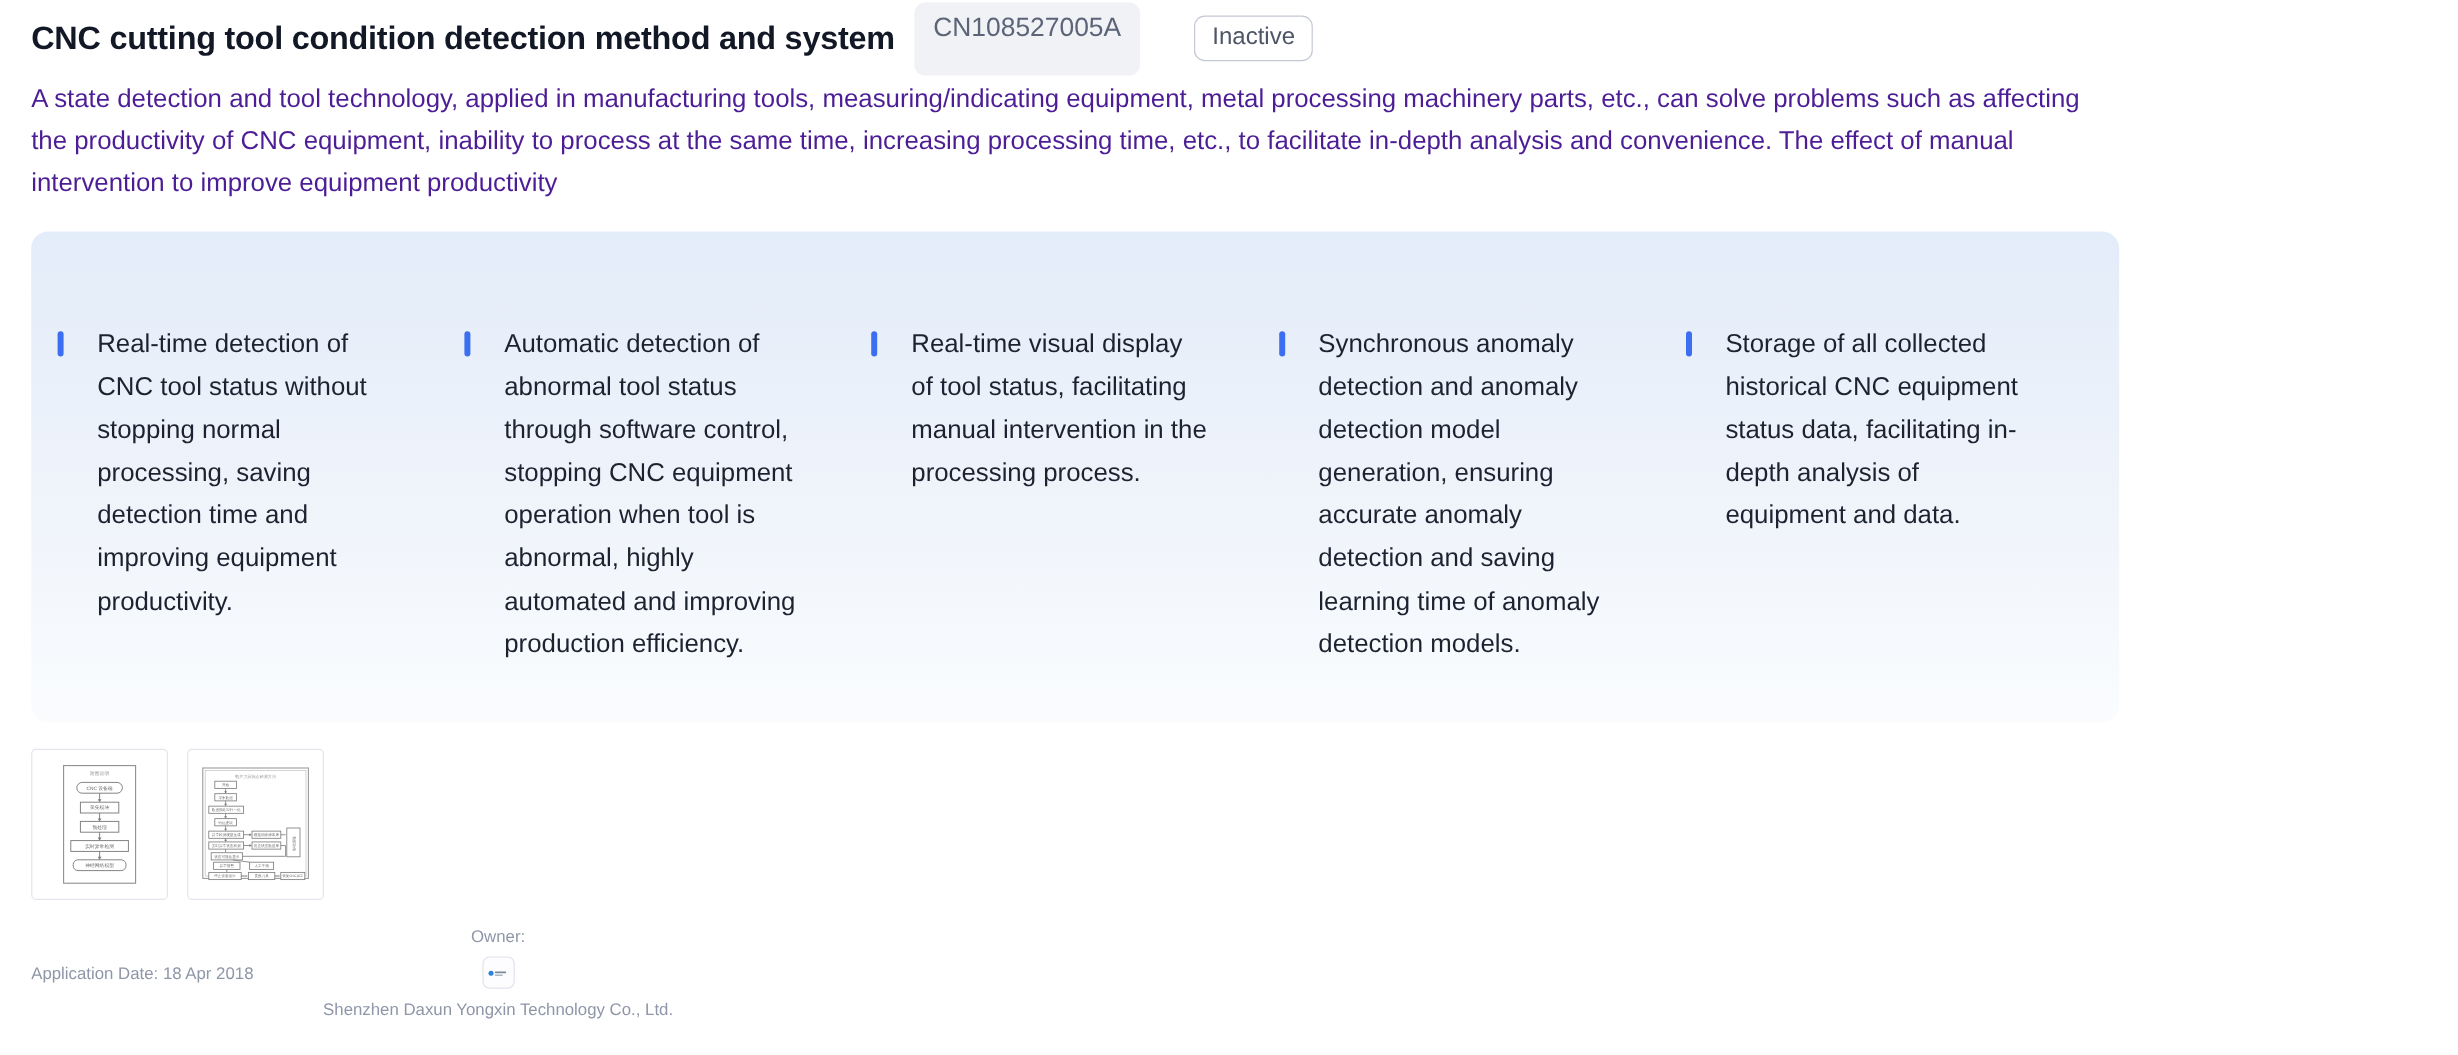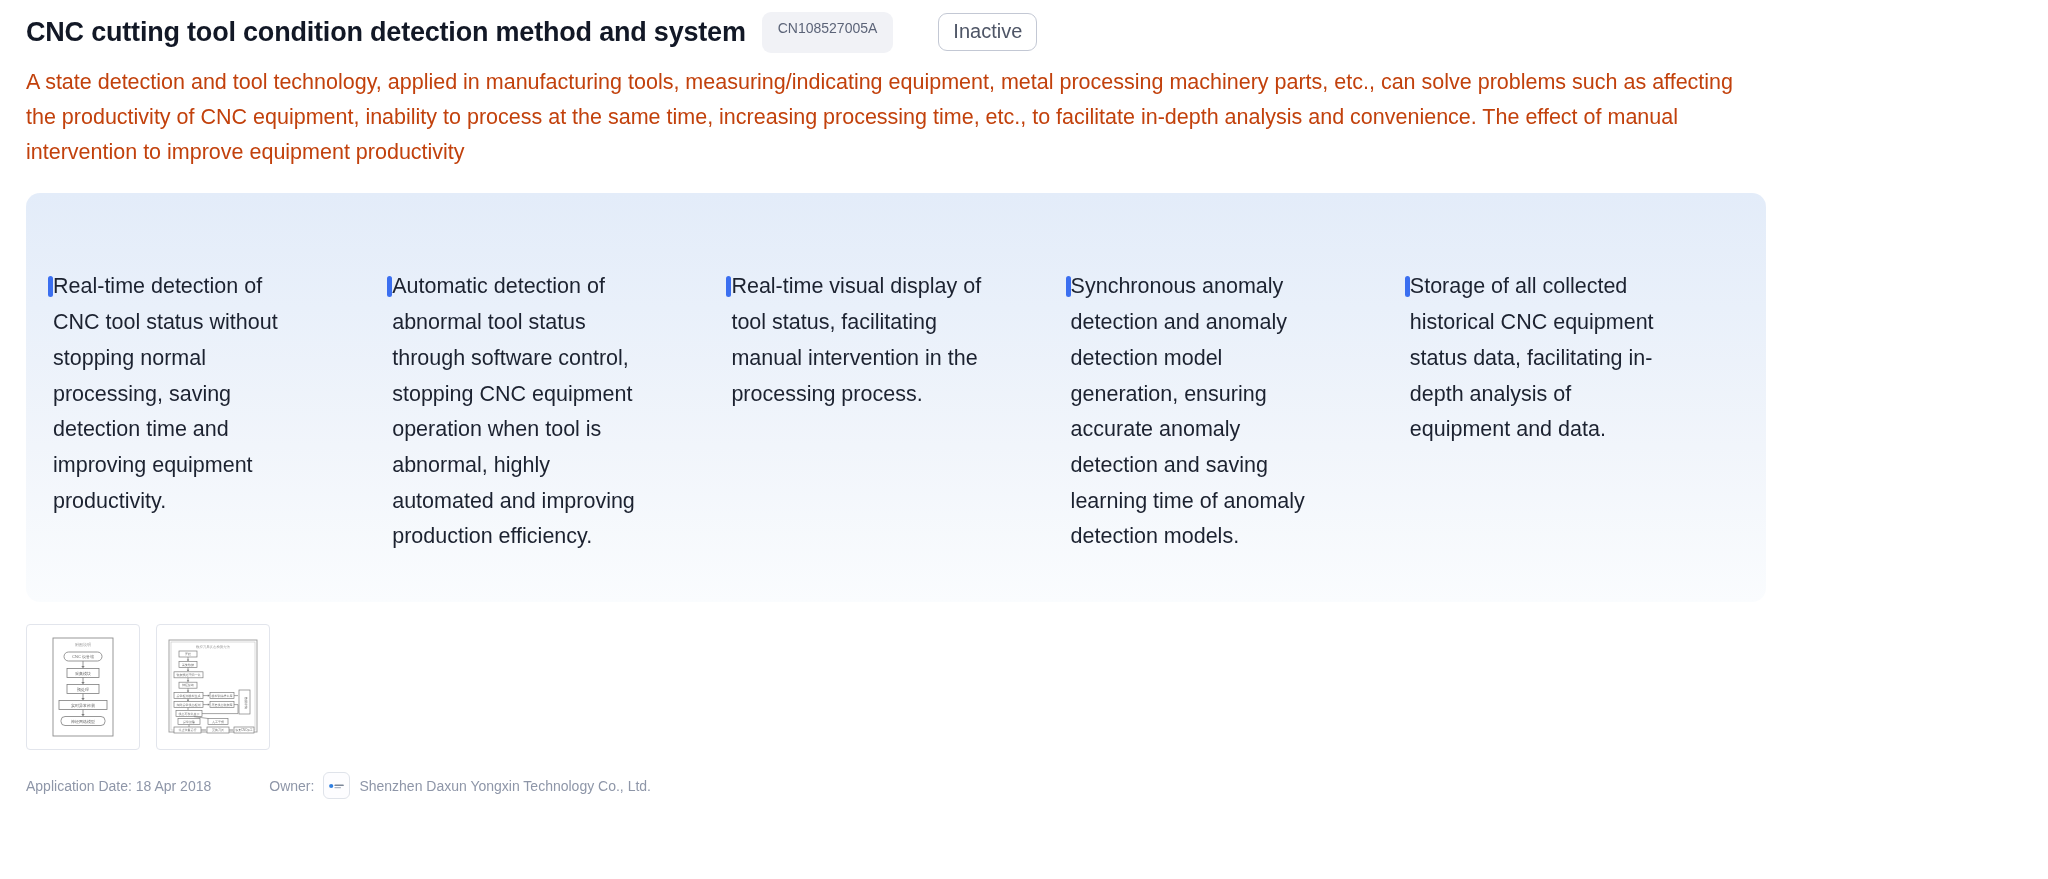--- a/index.html
+++ b/index.html
@@ -28,42 +28,42 @@
   .title {
     font-size: 27px;
     font-weight: bold;
     color: #121826;
     letter-spacing: -0.2px;
     white-space: nowrap;
   }
   .patent-chip {
     background: #f1f2f6;
     color: #5c6478;
-    font-size: 14px;
+    font-size: 22px;
     border-radius: 9px;
-    padding: 8px 16px 17px;
+    padding: 8px 16px 27px;
     white-space: nowrap;
   }
   .status-chip {
     border: 1.5px solid #c3c8d4;
     color: #4e5566;
     font-size: 20px;
     border-radius: 9px;
     padding: 6px 14px 7px;
     background: #fff;
     white-space: nowrap;
     margin-left: 29px;
   }
 
   
   .description {
     margin-top: 13px;
     font-size: 21.5px;
     line-height: 1.62;
-    color: #c2410c;
+    color: #4c1d95;
     max-width: 1995px;
     font-weight: normal;
   }
 
   
   .innovation-panel {
     position: relative;
     margin-top: 24px;
     height: 409px;
     border-radius: 14px;
@@ -93,21 +93,21 @@
   .bullets {
     position: absolute;
     left: 0; right: 0;
     top: 76px;
     display: flex;
     padding: 0 22px 0 22px;
   }
   .bullet-col {
     flex: 1 1 0;
     display: flex;
-    gap: 0;
+    gap: 28px;
     padding-right: 60px;
   }
   .bullet-bar {
     flex: 0 0 auto;
     width: 5px;
     height: 21px;
     margin-top: 7px;
     border-radius: 3px;
     background: #3b6ff0;
   }
@@ -141,20 +141,21 @@
     font-size: 14px;
     color: #8e96a8;
   }
   .footer-date { white-space: nowrap; }
   .footer-owner {
     display: flex;
     align-items: center;
     gap: 9px;
     margin-left: 58px;
     white-space: nowrap;
+    flex-direction: column;
   }
   .owner-logo {
     width: 27px; height: 27px;
     border: 1px solid #dfe3ea;
     border-radius: 6px;
     background: #fdfdff;
     display: flex;
     align-items: center;
     justify-content: center;
     overflow: hidden;

